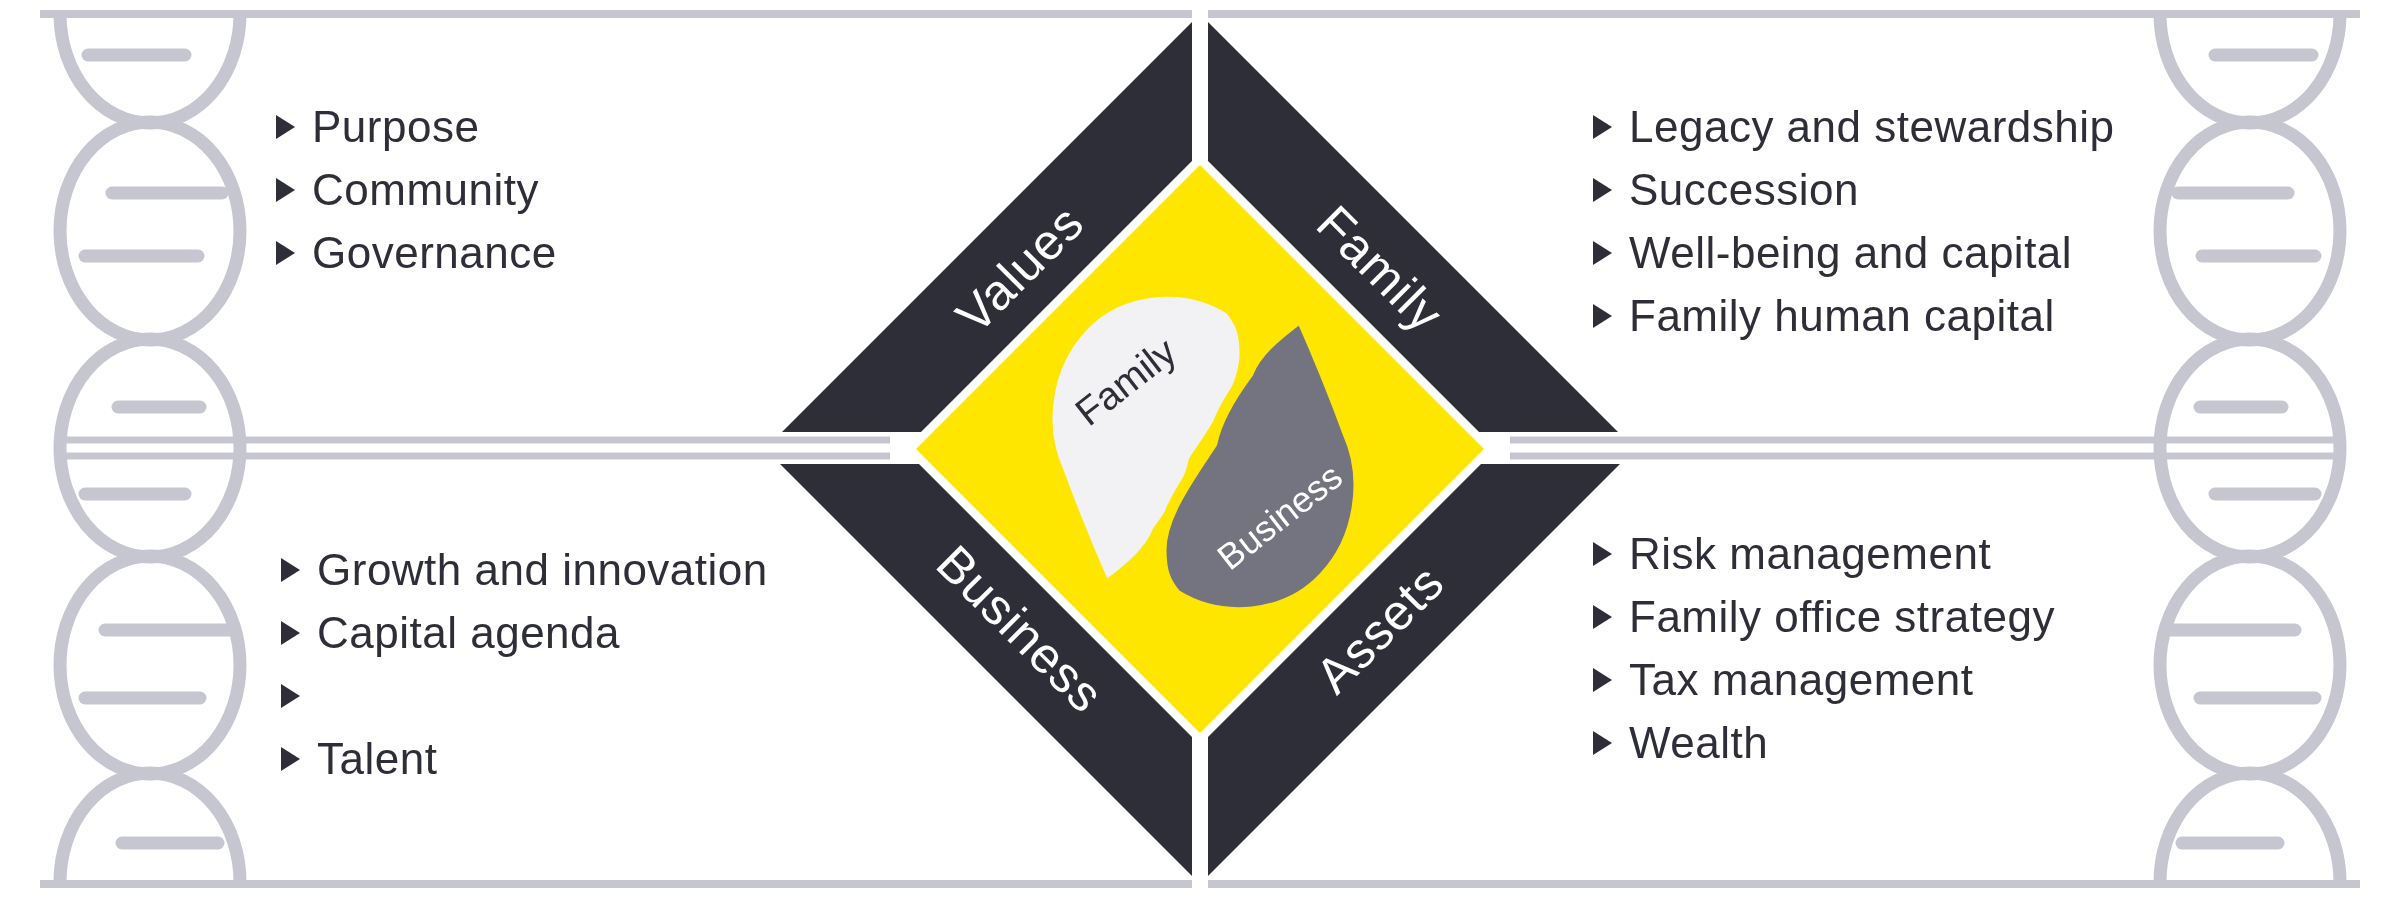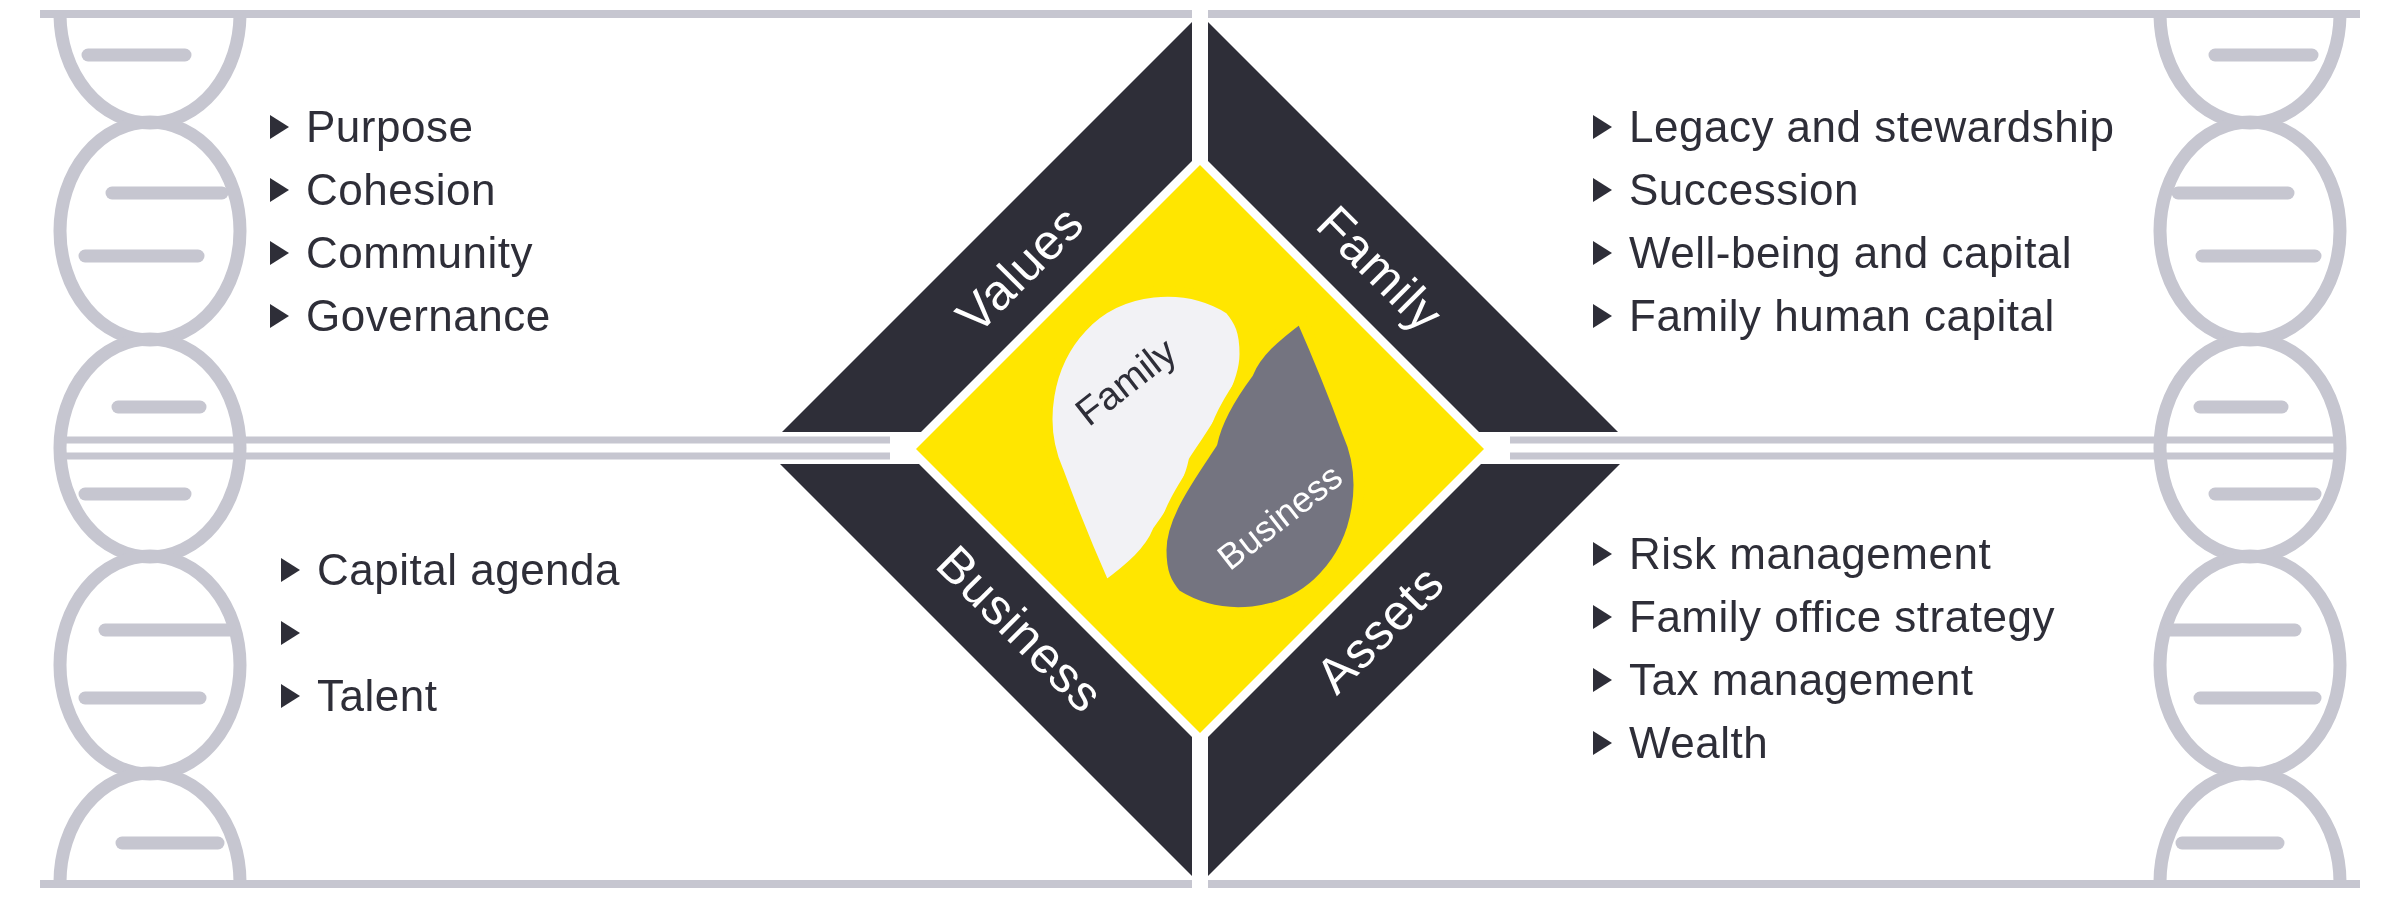--- a/index.html
+++ b/index.html
@@ -8,21 +8,21 @@
   }
   html,body{margin:0;padding:0;}
   body{font-family:"Liberation Sans", sans-serif; background:#fff;}
   .stage{position:relative; width:2400px; height:898px; background:var(--white); overflow:hidden;}
   .stage svg.canvas{position:absolute; left:0; top:0; z-index:1;}
 
   
   .qlist{position:absolute; z-index:3;}
   .qlist .item{display:flex; align-items:center; height:63px; font-size:44px; color:var(--text); letter-spacing:.5px; white-space:nowrap;}
   .tri{width:0; height:0; border-left:19px solid var(--dark); border-top:12px solid transparent; border-bottom:12px solid transparent; margin-right:17px; flex:0 0 auto;}
-  .qlist.tl{left:270px; top:95px;}
+  .qlist.tl{left:276px; top:95px;}
   .qlist.tr{left:1593px; top:95px;}
   .qlist.bl{left:281px; top:538px;}
   .qlist.br{left:1593px; top:522px;}
 
   
   .edge-label{position:absolute; z-index:3; color:var(--white); font-size:50px; letter-spacing:1px; white-space:nowrap; transform-origin:center;}
   .edge-label.values  {left:1020px; top:269px; transform:translate(-50%,-50%) rotate(-45deg);}
   .edge-label.family  {left:1380px; top:269px; transform:translate(-50%,-50%) rotate(45deg);}
   .edge-label.business{left:1020px; top:629px; transform:translate(-50%,-50%) rotate(45deg);}
   .edge-label.assets  {left:1380px; top:629px; transform:translate(-50%,-50%) rotate(-45deg);}
@@ -102,24 +102,20 @@
     </g>
   </svg>
 
   <div class="qlist tl">
     <div class="item">
         <span class="tri"></span>
         <span>Purpose</span>
       </div>
     <div class="item">
         <span class="tri"></span>
-        <span>Cohesion</span>
-      </div>
-    <div class="item">
-        <span class="tri"></span>
         <span>Community</span>
       </div>
     <div class="item">
         <span class="tri"></span>
         <span>Governance</span>
       </div>
   </div>
 
   <div class="qlist tr">
     <div class="item">
@@ -134,20 +130,24 @@
         <span class="tri"></span>
         <span>Well-being and capital</span>
       </div>
     <div class="item">
         <span class="tri"></span>
         <span>Family human capital</span>
       </div>
   </div>
 
   <div class="qlist bl">
+    <div class="item">
+        <span class="tri"></span>
+        <span>Growth and innovation</span>
+      </div>
     <div class="item">
         <span class="tri"></span>
         <span>Capital agenda</span>
       </div>
     <div class="item">
         <span class="tri"></span>
       </div>
     <div class="item">
         <span class="tri"></span>
         <span>Talent</span>

